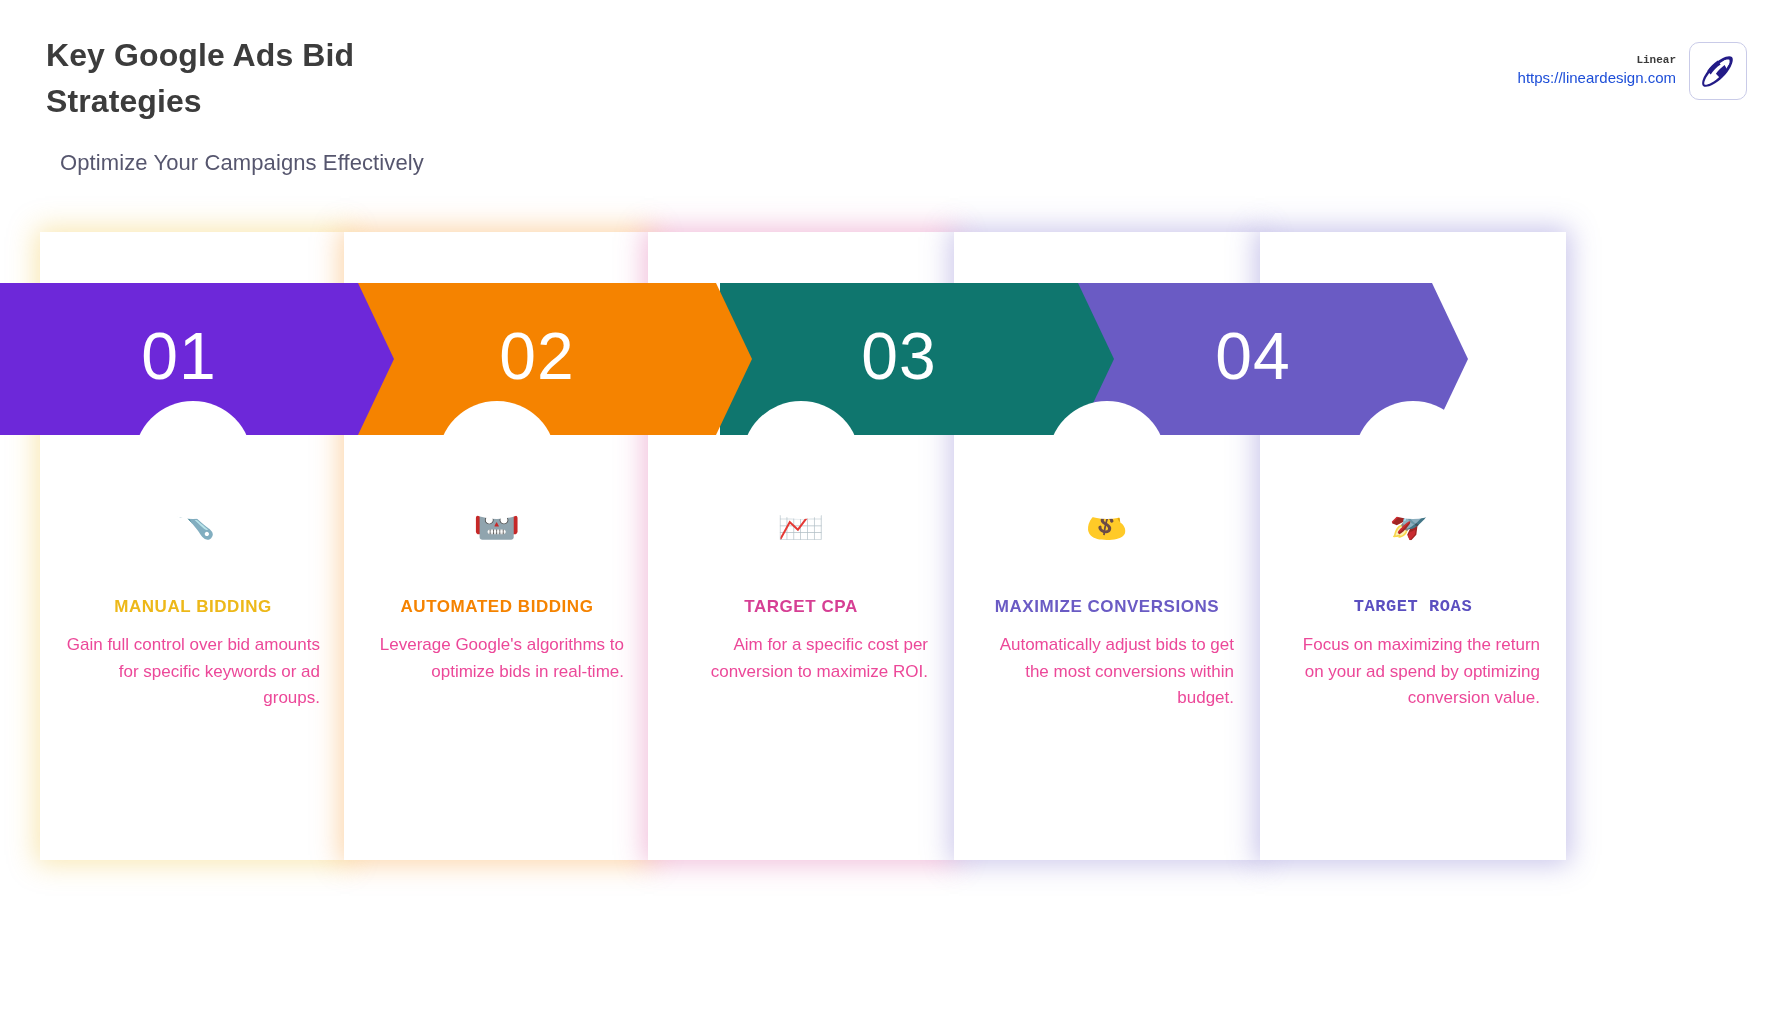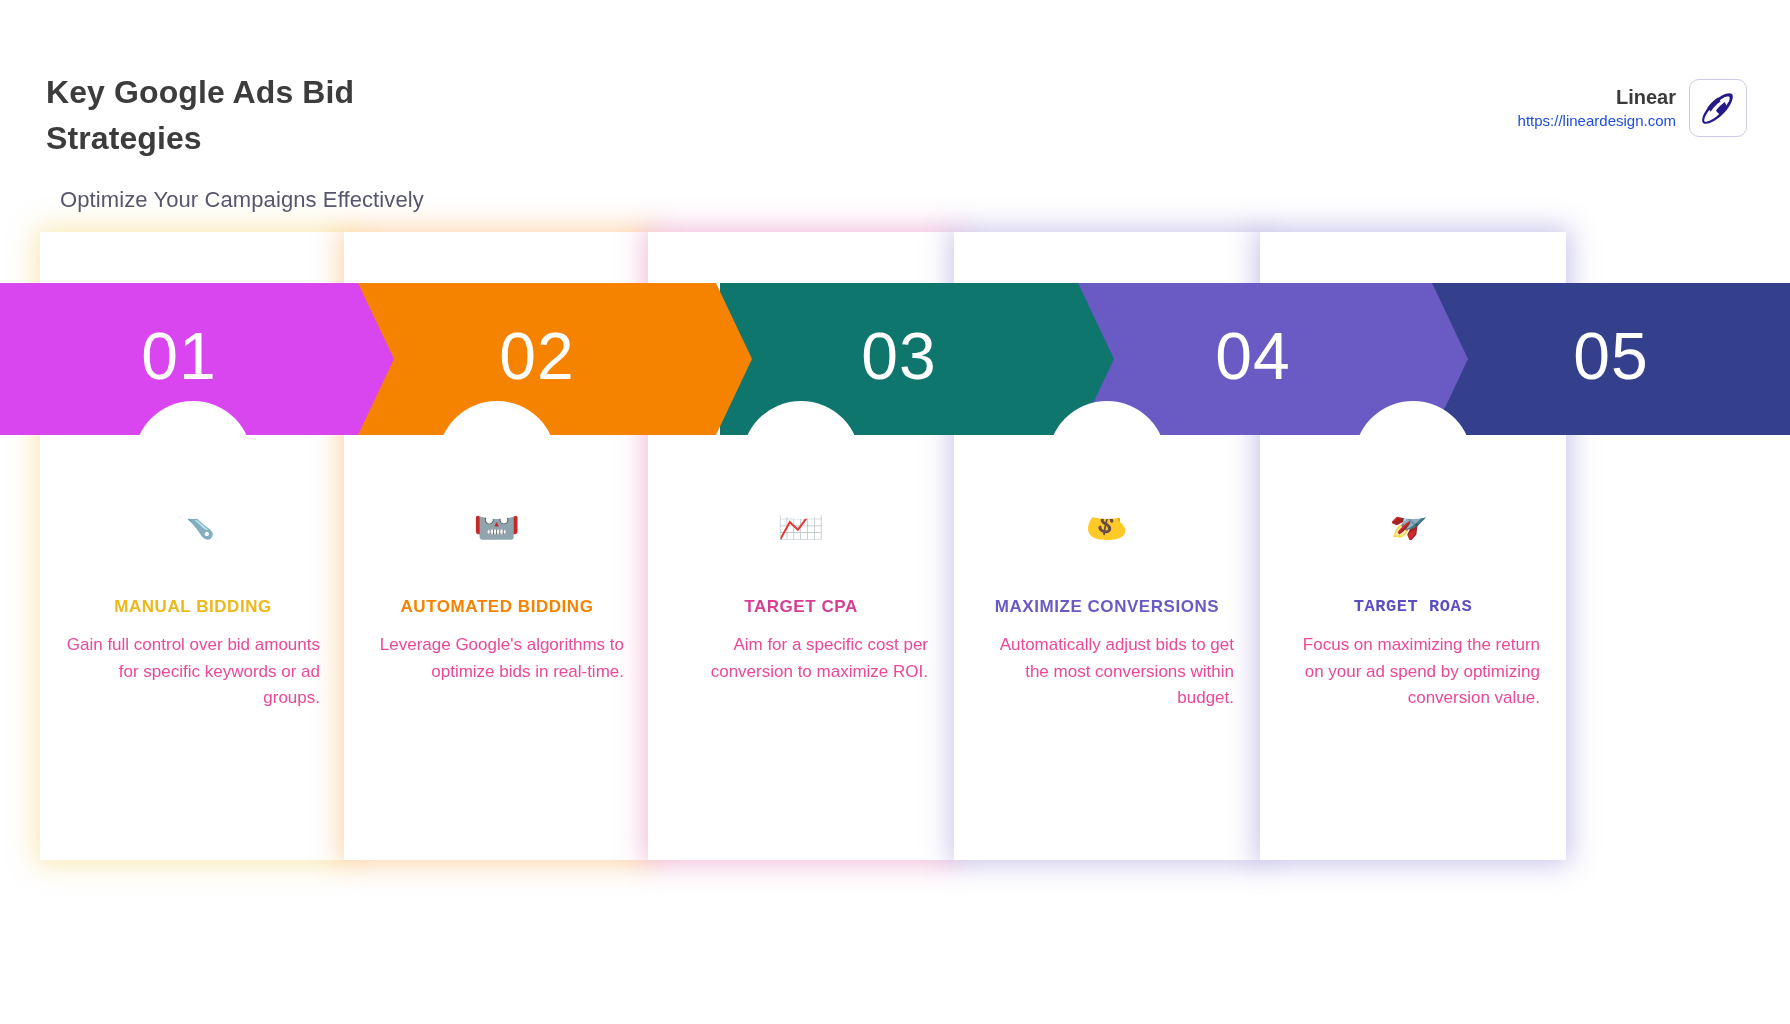--- a/index.html
+++ b/index.html
@@ -15,21 +15,20 @@
     font-family: "Liberation Sans", sans-serif;
     -webkit-font-smoothing: antialiased;
   }
 
   
   .header {
     position: absolute;
     left: 0; top: 0;
     width: 1790px;
     height: 210px;
-    margin-top: 37px;
   }
   .page-title {
     position: absolute;
     left: 46px;
     top: 32px;
     width: 460px;
     font-size: 32px;
     font-weight: 600;
     line-height: 1.45;
     color: #3c3c3c;
@@ -51,23 +50,24 @@
     top: 42px;
     display: flex;
     align-items: center;
     gap: 13px;
   }
   .brand-text {
     text-align: right;
     line-height: 1.38;
   }
   .brand-name {
-    font-size: 20px;
+    font-size: 11px;
     font-weight: 700;
     color: #3b3b3b;
+    font-family: Liberation Mono, monospace;
   }
   .brand-url {
     font-size: 15px;
     font-weight: 400;
     color: #1d4ed8;
   }
   .brand-logo {
     width: 58px;
     height: 58px;
     border-radius: 10px;
@@ -225,33 +225,30 @@
     <div class="card" style="left: 1260px; box-shadow: rgba(91, 79, 192, 0.34) 0px 0px 26px 4px;">
       <div class="card-inner">
         <span class="card-emoji">🚀</span>
         <div class="card-title" style="color: rgb(91, 79, 192); font-family: Liberation Mono, monospace;">TARGET ROAS</div>
         <div class="card-desc">Focus on maximizing the return on your ad spend by optimizing conversion value.</div>
       </div>
     </div>
   </div>
 
 <div class="band">
-    <div class="band-seg" style="left: 0px; width: 394px; background: #d946ef; z-index: 5; clip-path: polygon(0px 0px, 90.8629% 0px, 100% 50%, 90.8629% 100%, 0px 100%);">
+    <div class="band-seg" style="left: 0px; width: 394px; background: #6d28d9; z-index: 5; clip-path: polygon(0px 0px, 90.8629% 0px, 100% 50%, 90.8629% 100%, 0px 100%);">
       <div class="seg-num" style="padding-right: 36px;">01</div>
     </div>
     <div class="notch" style="left: 134px; z-index: 50;"></div>
     <div class="band-seg" style="left: 358px; width: 394px; background: rgb(245, 131, 0); z-index: 4; clip-path: polygon(0px 0px, 90.8629% 0px, 100% 50%, 90.8629% 100%, 0px 100%);">
       <div class="seg-num" style="padding-right: 36px;">02</div>
     </div>
     <div class="notch" style="left: 438px; z-index: 50;"></div>
     <div class="band-seg" style="left: 720px; width: 394px; background: #0f766e; z-index: 3; clip-path: polygon(0px 0px, 90.8629% 0px, 100% 50%, 90.8629% 100%, 0px 100%);">
       <div class="seg-num" style="padding-right: 36px;">03</div>
     </div>
     <div class="notch" style="left: 742px; z-index: 50;"></div>
     <div class="band-seg" style="left: 1074px; width: 394px; background: rgb(106, 91, 196); z-index: 2; clip-path: polygon(0px 0px, 90.8629% 0px, 100% 50%, 90.8629% 100%, 0px 100%);">
       <div class="seg-num" style="padding-right: 36px;">04</div>
     </div>
     <div class="notch" style="left: 1048px; z-index: 50;"></div>
-    <div class="band-seg" style="left: 1432px; width: 358px; background: rgb(53, 64, 140); z-index: 1;">
-      <div class="seg-num" style="padding-right: 0px;">05</div>
-    </div>
     <div class="notch" style="left: 1354px; z-index: 50;"></div>
   </div>
 
 </body></html>

